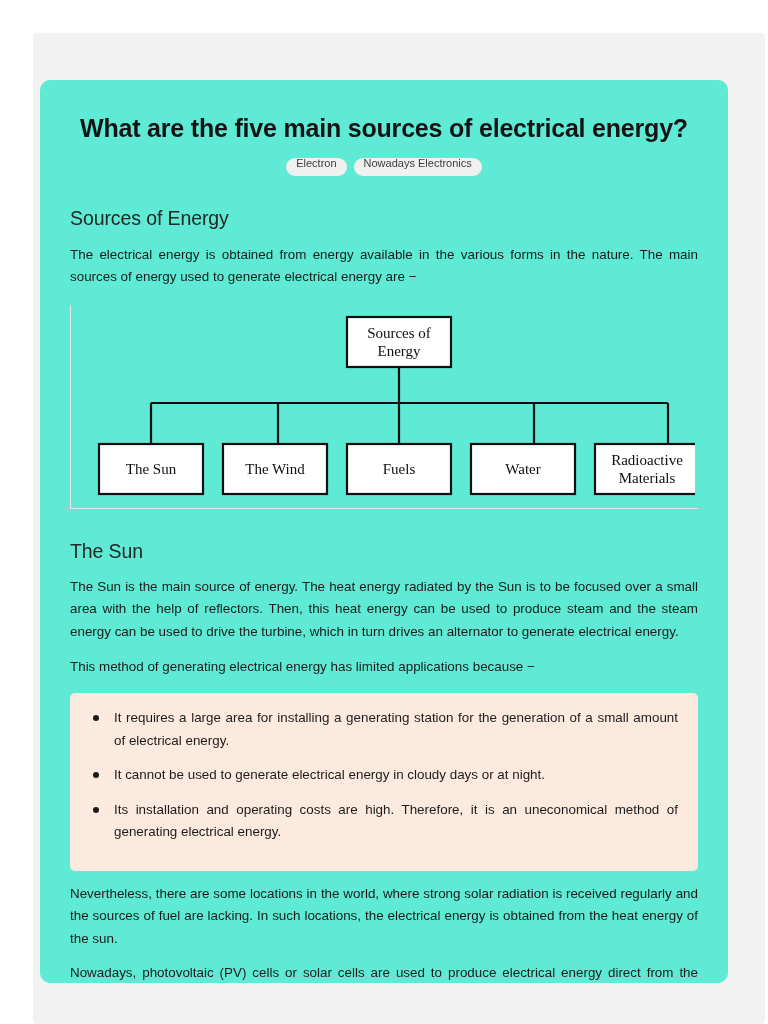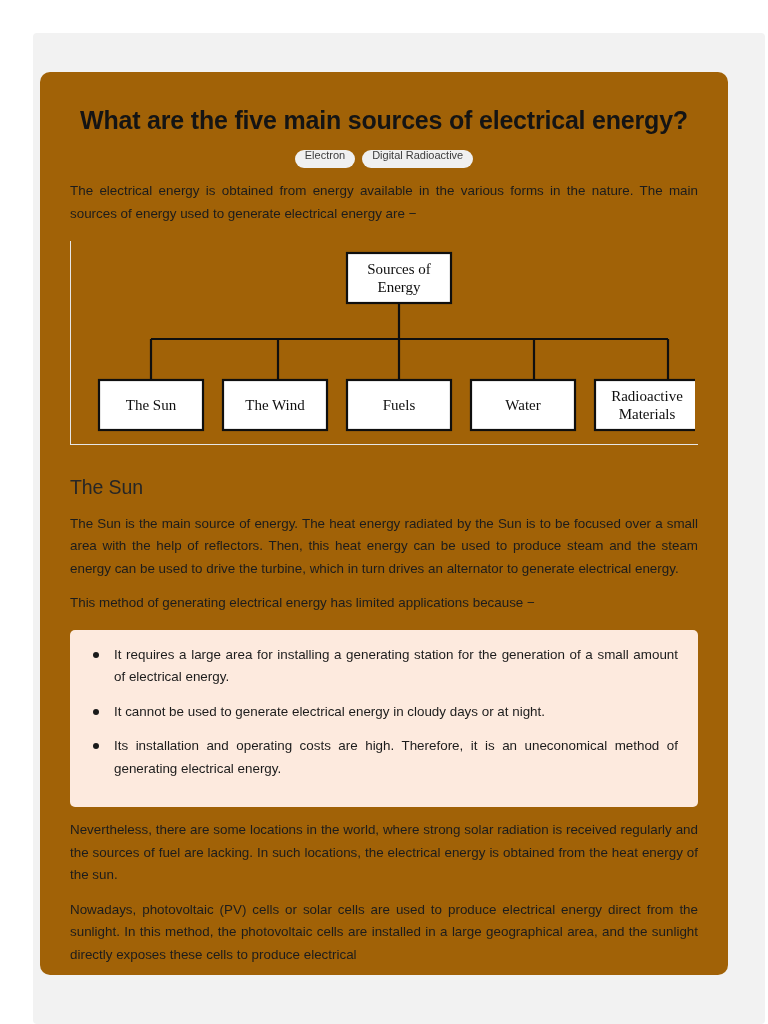--- a/index.html
+++ b/index.html
@@ -22,24 +22,24 @@
     width: 732px;
     height: 991px;
     background: #f2f2f2;
     border-radius: 4px;
   }
 
   
   .article-card {
     position: absolute;
     left: 40px;
-    top: 72px;
+    top: 80px;
     width: 688px;
     height: 903px;
-    background: #a16207;
+    background: #5eead4;
     border-radius: 10px;
     box-sizing: border-box;
     padding: 0;
     overflow: hidden;
   }
 
   .card-inner {
     padding: 20px 30px 0 30px;
   }
 
@@ -148,23 +148,24 @@
 
 <div class="page-band"></div>
 
 <div class="article-card">
   <div class="card-inner">
 
     <h1 class="article-title">What are the five main sources of electrical energy?</h1>
 
     <div class="tag-row">
       <span class="tag-pill">Electron</span>
-      <span class="tag-pill">Digital Radioactive</span>
+      <span class="tag-pill">Nowadays Electronics</span>
     </div>
 
+    <h2 class="section-heading">Sources of Energy</h2>
 
     <p class="body-text first-after-heading">The electrical energy is obtained from energy available in the various forms in the nature. The main sources of energy used to generate electrical energy are −</p>
 
     <div class="figure-wrap">
       <svg width="620" height="185" viewBox="0 0 620 185">
 
         <rect x="272" y="4" width="104" height="50" fill="#ffffff" stroke="#0f0f0f" stroke-width="2.2"></rect>
         <text class="diagram-box-text" x="324" y="25" text-anchor="middle">Sources of</text>
         <text class="diagram-box-text" x="324" y="43" text-anchor="middle">Energy</text>
 

